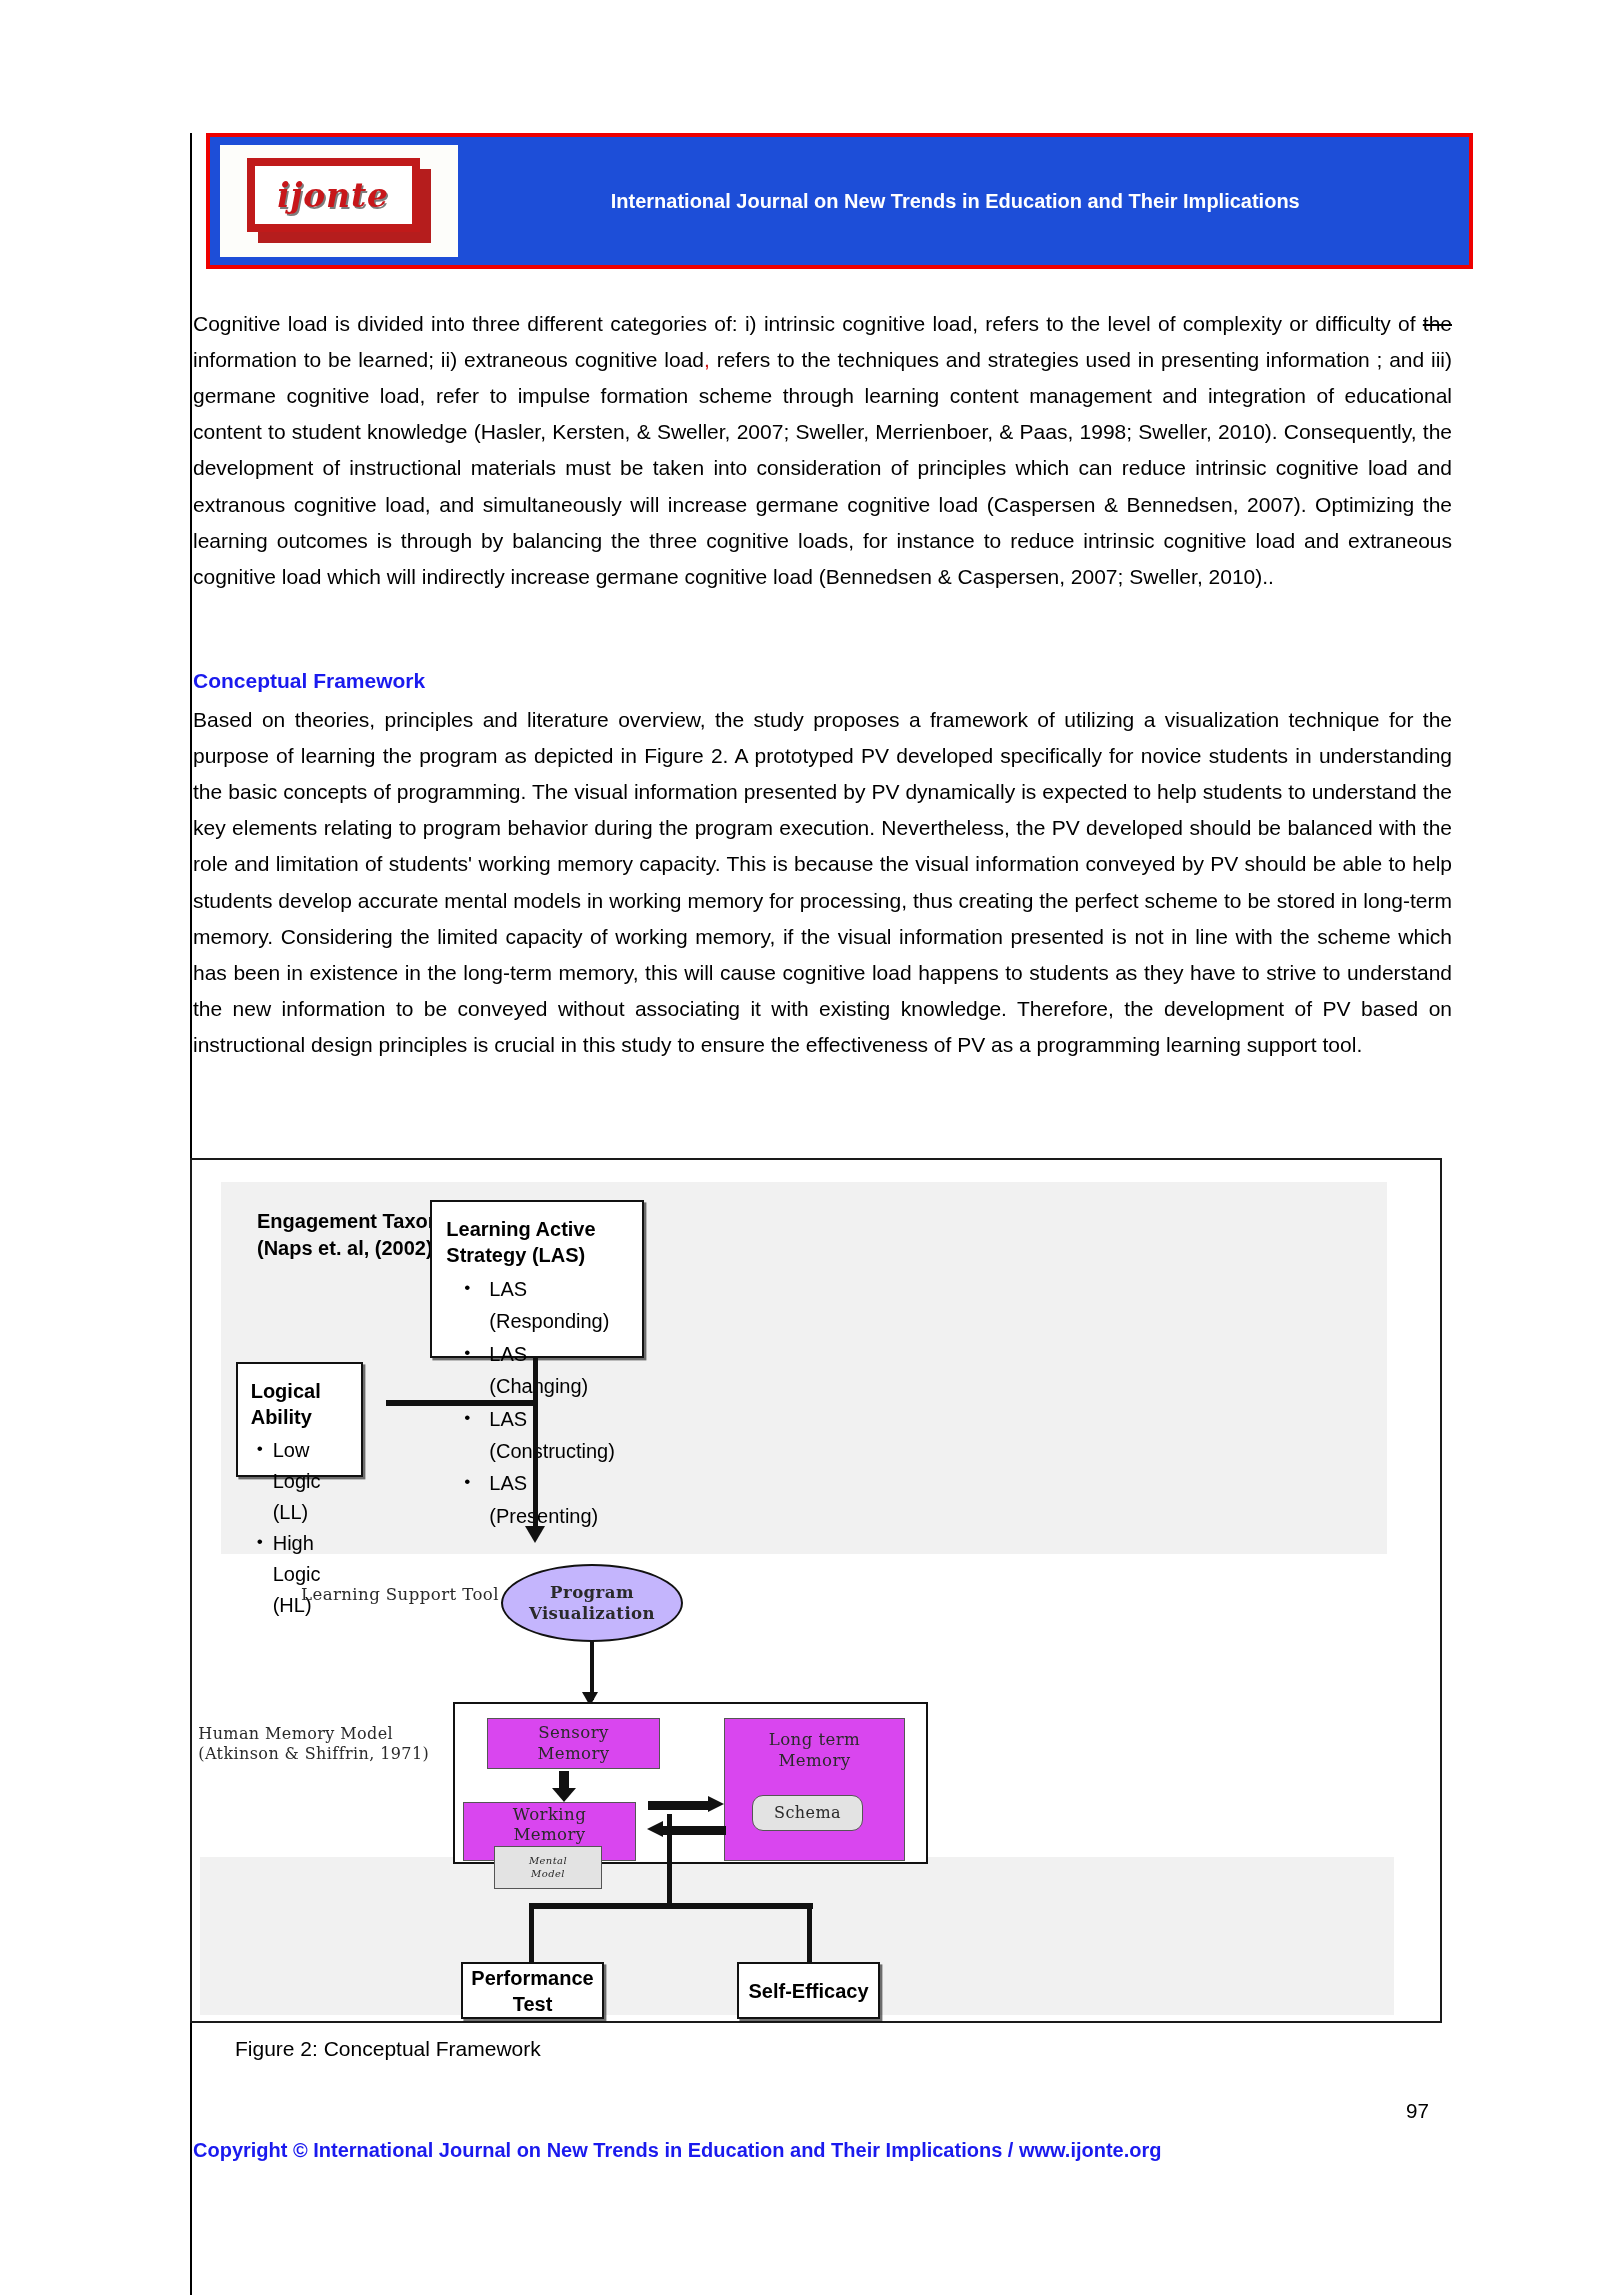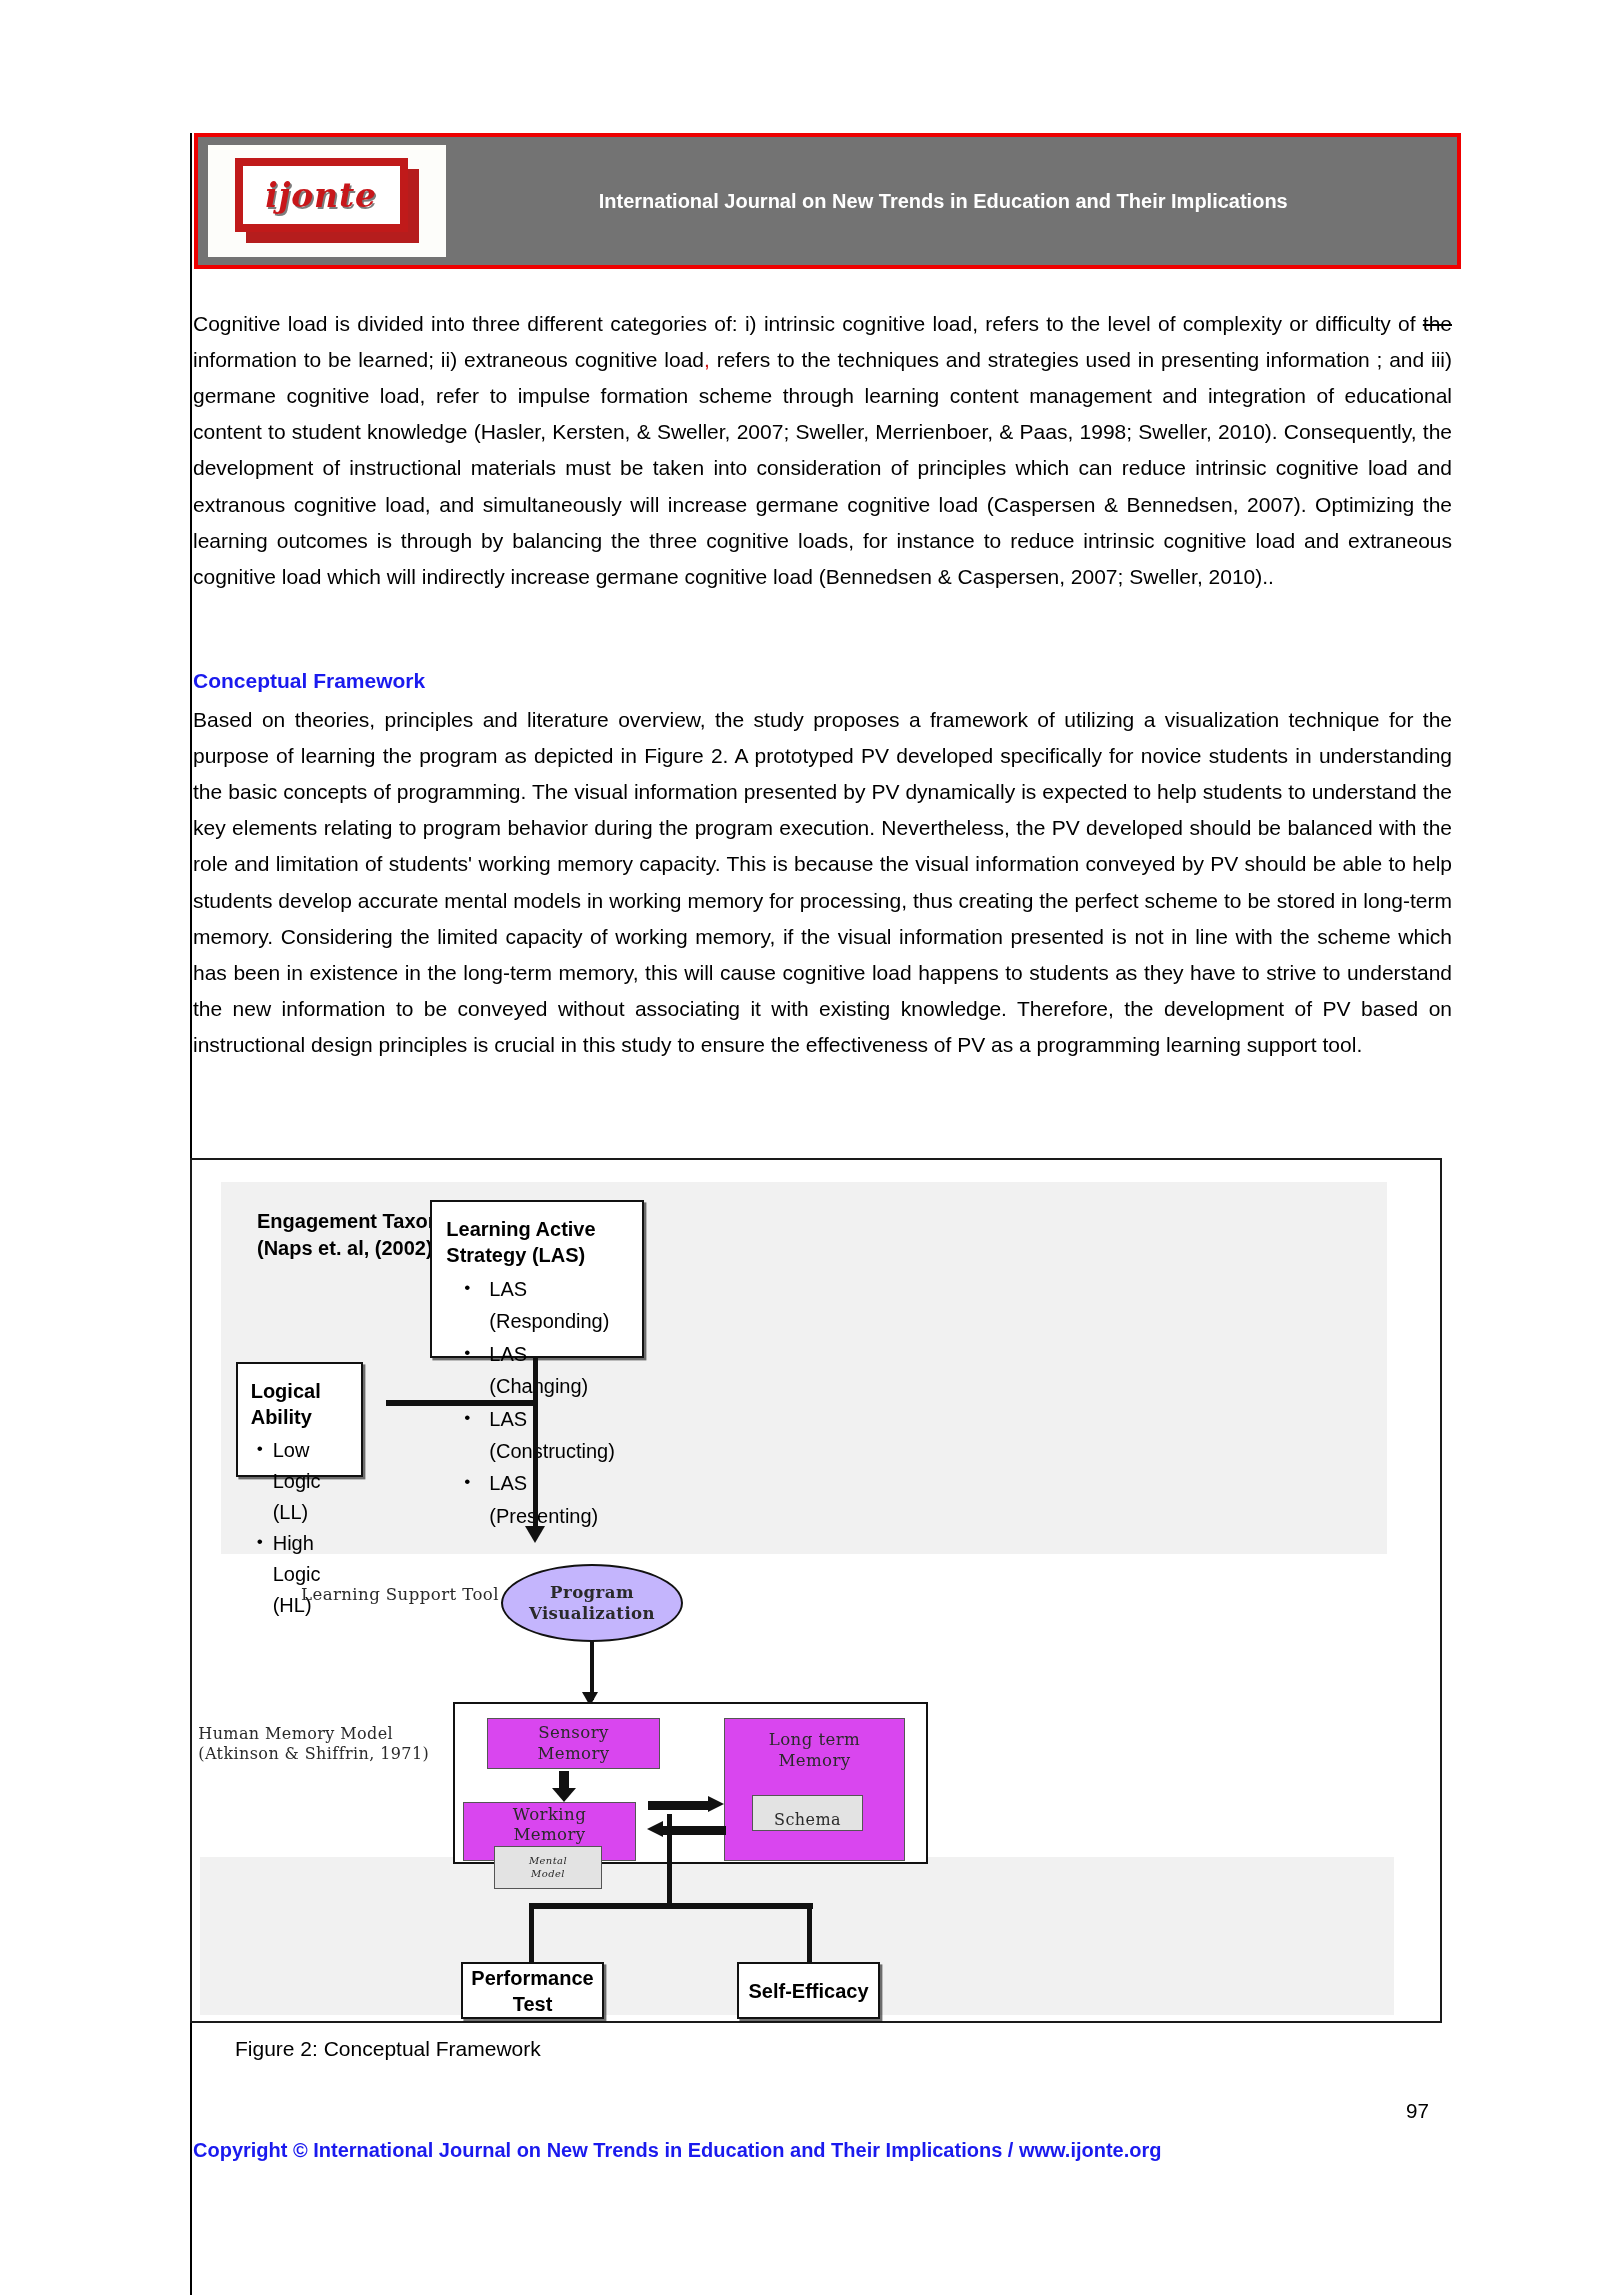--- a/index.html
+++ b/index.html
@@ -20,23 +20,23 @@
   .left-rule {
     position: absolute;
     left: 190px; top: 133px;
     width: 1.6px; height: 2162px;
     background: #000;
   }
 
   
   .masthead {
     position: absolute;
-    left: 194px; top: 133px;
+    left: 206px; top: 133px;
     width: 1267px; height: 136px;
-    background: #737373;
+    background: #1d4ed8;
     border: 4px solid #ee0000;
     display: flex; align-items: center;
   }
   .logo-box {
     width: 238px; height: 112px;
     margin-left: 9.5px;
     background: #fdfdfa;
     display: flex; align-items: center; justify-content: center;
     flex: none;
   }
@@ -334,21 +334,21 @@
             <div>Model</div>
           </div>
         </div>
       </div>
 
       <div class="sbox" style="left:269px; top:14.3px; width:181px; height:143px; display:block;">
         <div class="scan" style="padding-top:11px;">
           <div>Long term</div>
           <div>Memory</div>
         </div>
-        <div class="sbox-gray" style="position:absolute; left:27px; top:76px; width:111px; height:36px; display:flex; align-items:flex-end; justify-content:center;">
+        <div class="sbox-gray" style="position:absolute; left:27px; top:76px; width:111px; height:36px; display:flex; align-items:center; justify-content:center;border-radius:11px;">
           <div class="scan" style="font-size:16px;">Schema</div>
         </div>
       </div>
 
       <div class="ln" style="left:193px; top:97px; width:63px; height:8.7px;"></div>
       <div class="arrowhead-right" style="left:253px; top:92px;"></div>
 
       <div class="ln" style="left:208px; top:122px; width:63px; height:8.7px;"></div>
       <div class="arrowhead-left" style="left:192px; top:117px;"></div>
     </div>

